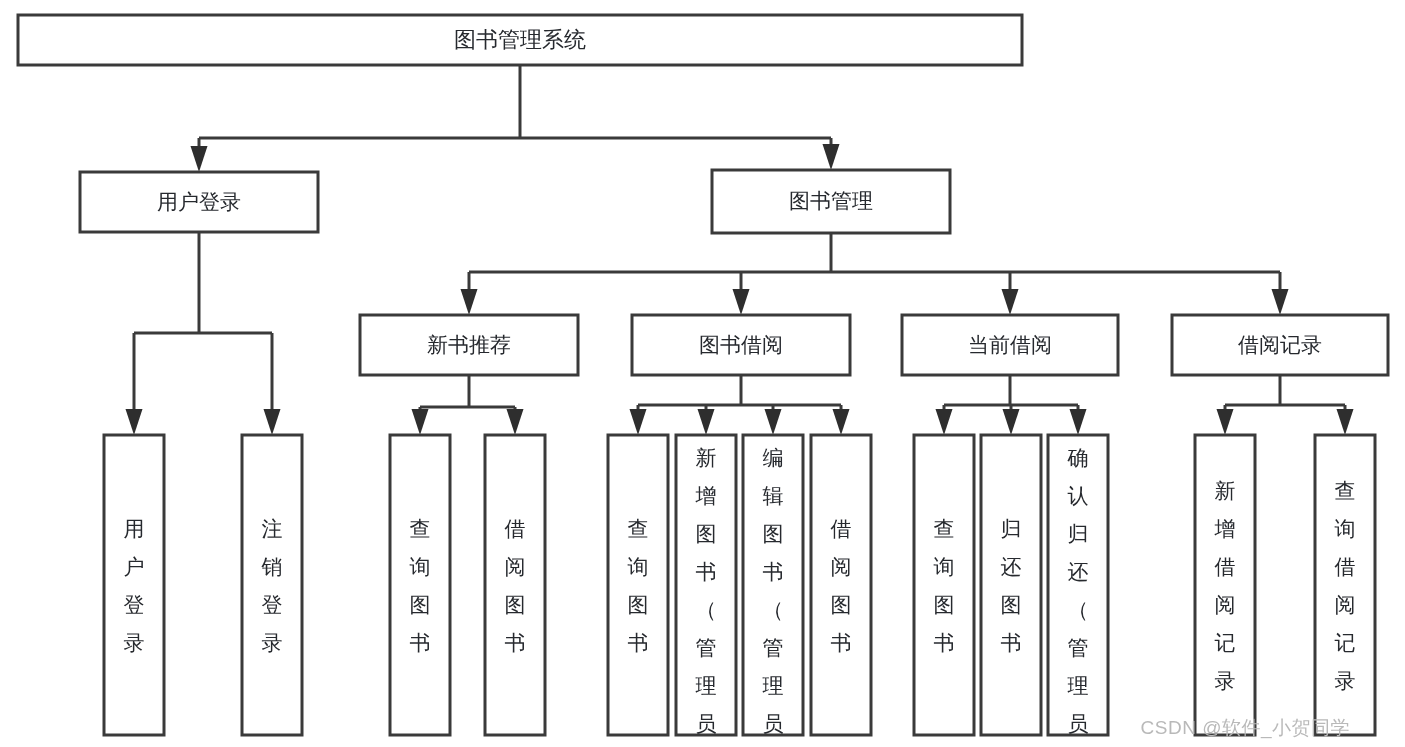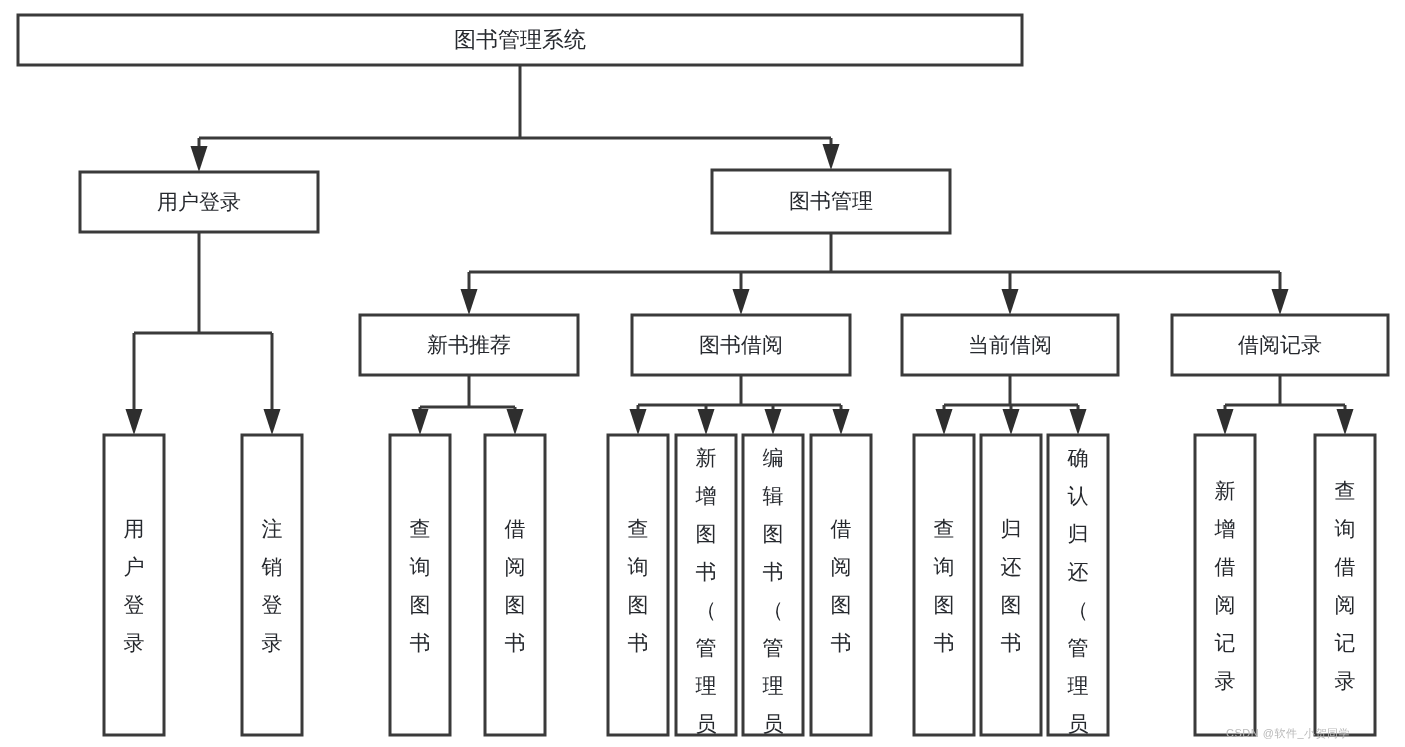--- a/index.html
+++ b/index.html
@@ -58,21 +58,21 @@
     font-family: "Liberation Sans", "DejaVu Sans", sans-serif;
     font-size: 21px;
     fill: #26292e;
     text-anchor: middle;
   }
   .watermark {
     position: absolute;
     right: 10px;
     bottom: 6px;
     font-family: "Liberation Sans", "DejaVu Sans", sans-serif;
-    font-size: 11px;
+    font-size: 19px;
     color: #b9b9b9;
     white-space: nowrap;
     letter-spacing: 0.5px;
     user-select: none;
   }
 </style>
 </head>
 <body>
 
 <div id="diagram-root">

